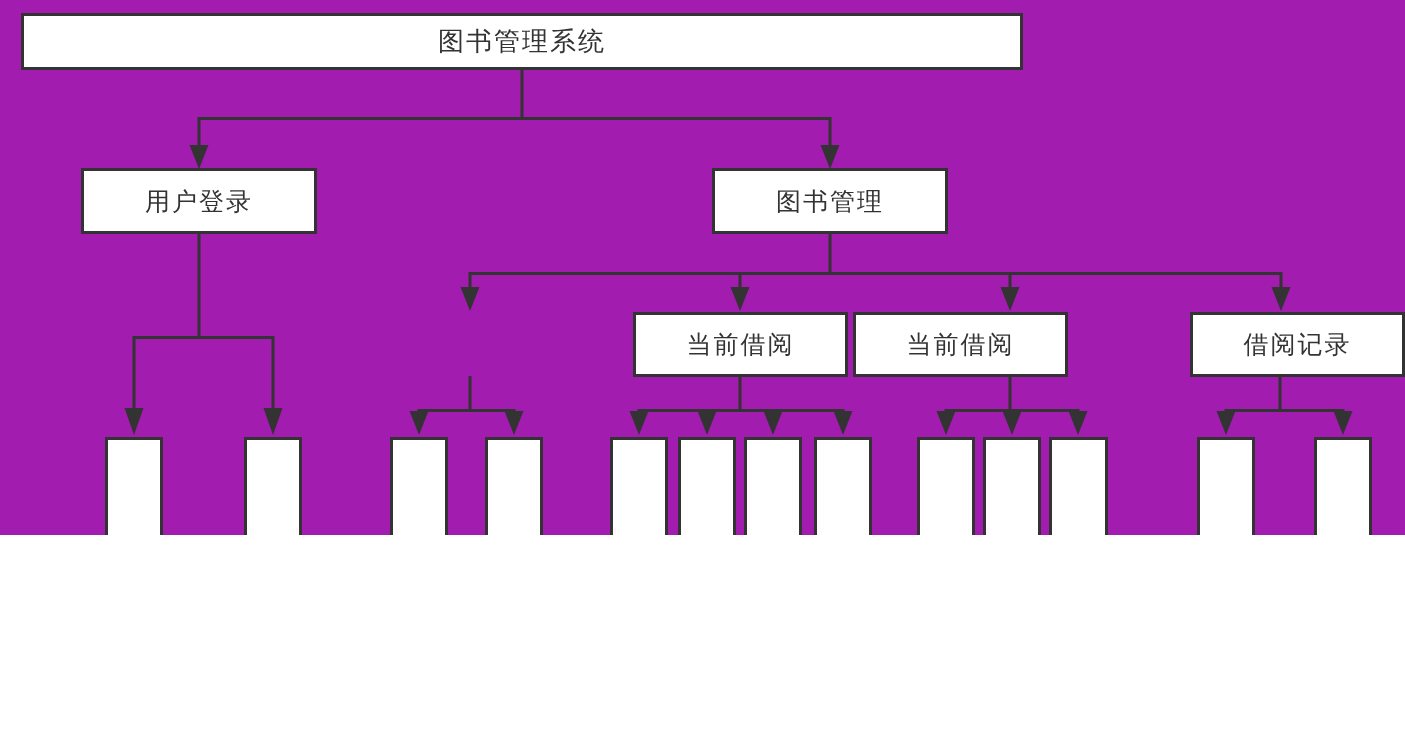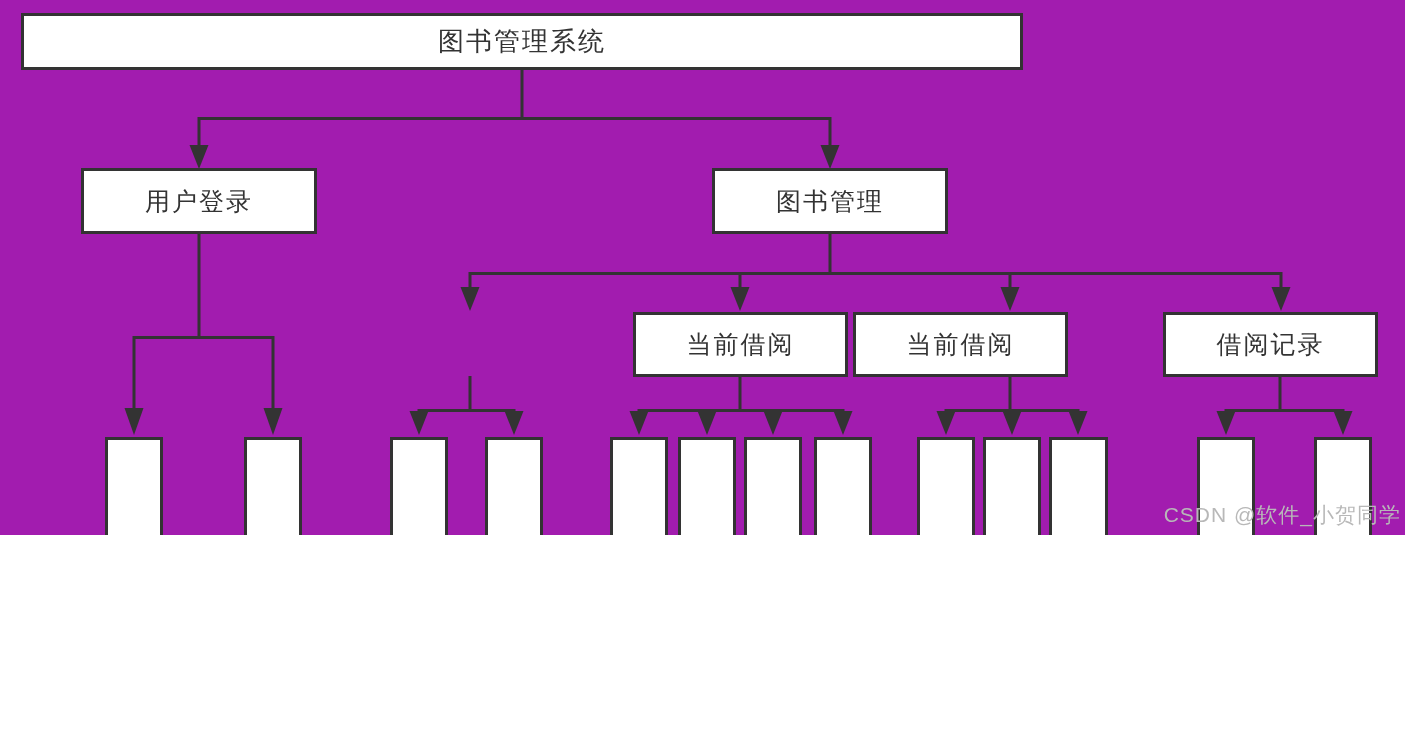--- a/index.html
+++ b/index.html
@@ -105,21 +105,21 @@
   <div class="box hbox" style="left:712px; top:168px; width:236px; height:66px;">
     <span>图书管理</span>
   </div>
 
   <div class="box hbox" style="left:633px; top:312px; width:215px; height:65px;">
     <span>当前借阅</span>
   </div>
   <div class="box hbox" style="left:853px; top:312px; width:215px; height:65px;">
     <span>当前借阅</span>
   </div>
-  <div class="box hbox" style="left:1163px; top:312px; width:215px; height:65px;">
+  <div class="box hbox" style="left:1190px; top:312px; width:215px; height:65px;">
     <span>借阅记录</span>
   </div>
 
   <div class="box vbox" style="left:105px; top:437px; width:58px; height:298px;">
     <span class="vtext">用户登录</span>
   </div>
   <div class="box vbox" style="left:244px; top:437px; width:58px; height:298px;">
     <span class="vtext">注销登录</span>
   </div>
 
@@ -153,14 +153,13 @@
     <span class="vtext">确认归还（管理员）</span>
   </div>
 
   <div class="box vbox" style="left:1197px; top:437px; width:58px; height:298px;">
     <span class="vtext">新增借阅记录</span>
   </div>
   <div class="box vbox" style="left:1314px; top:437px; width:58px; height:298px;">
     <span class="vtext">查询借阅记录</span>
   </div>
 
-  <div class="watermark">CSDN @软件_小贺同学</div>
 </div>
 
 </body></html>

